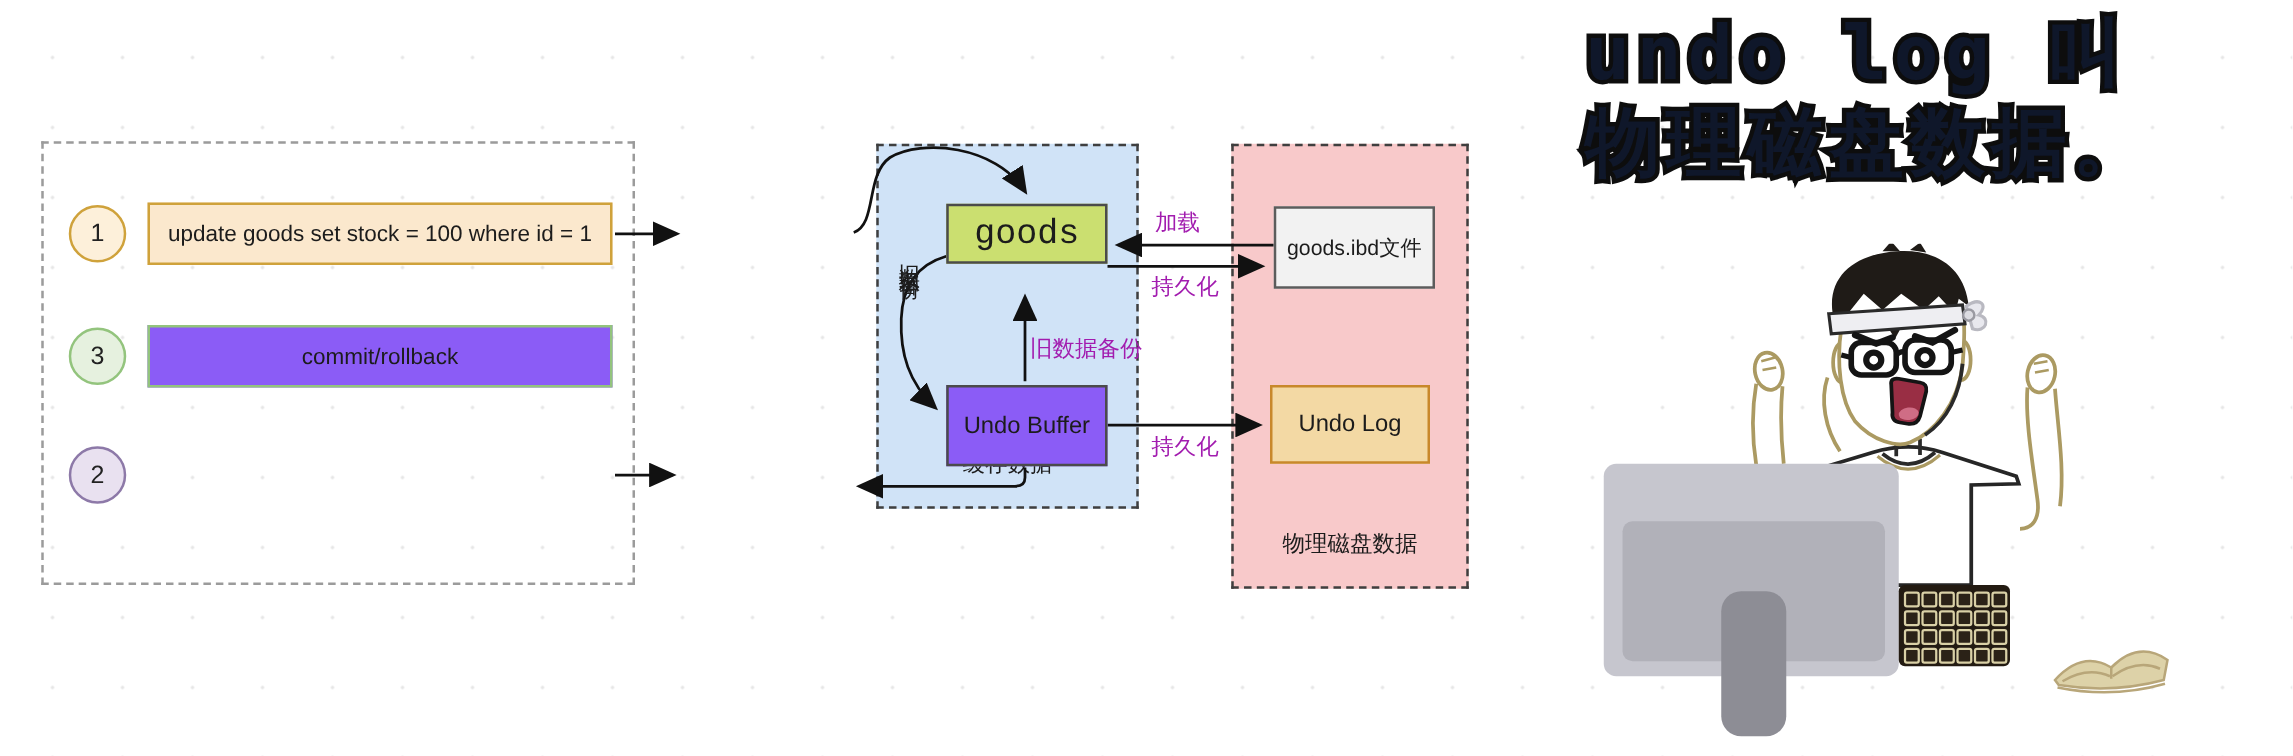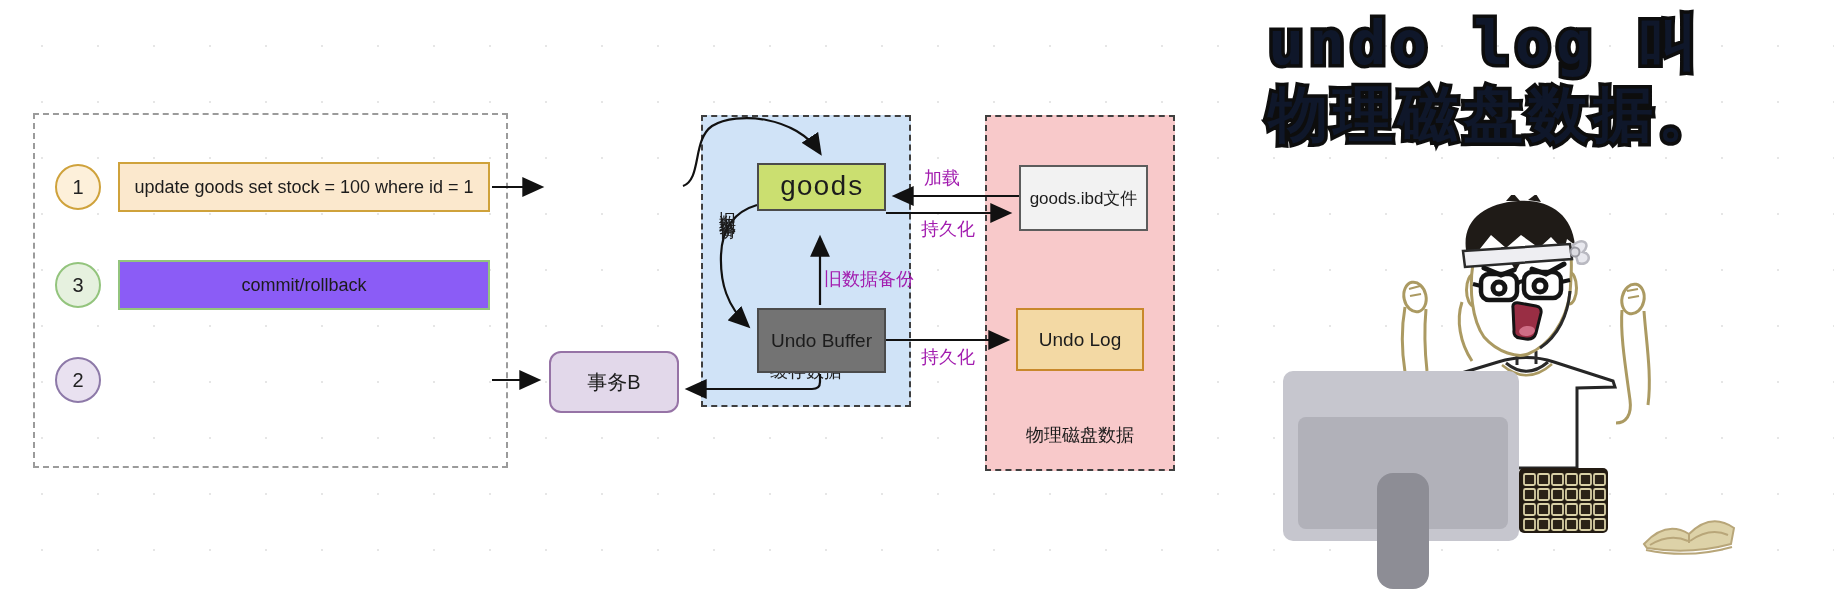--- a/index.html
+++ b/index.html
@@ -39,21 +39,21 @@
   
   .node { z-index:3; display:flex; align-items:center; justify-content:center;
       color:#1c1c1c; }
   .txn-a { left:552px; top:155px; width:128px; height:63px; border-radius:12px;
       background:#fbe7ce; border:2px solid #d4ac2c; font-size:20px; }
   .txn-b { left:549px; top:351px; width:130px; height:62px; border-radius:12px;
       background:#e2d8ea; border:2px solid #9673a6; font-size:20px; }
   .goods-node { left:757px; top:163px; width:129px; height:48px;
       background:#cbdf70; border:2px solid #4b4b4b; font-size:28px;font-family:Liberation Mono, monospace; }
   .undo-buffer-node { left:757px; top:308px; width:129px; height:65px;
-      background:#737373; border:2px solid #4b4b4b; font-size:19px; }
+      background:#8b5cf6; border:2px solid #4b4b4b; font-size:19px; }
   .ibd-node { left:1019px; top:165px; width:129px; height:66px;
       background:#f2f2f2; border:2px solid #5c5c5c; font-size:17px; }
   .undo-log-node { left:1016px; top:308px; width:128px; height:63px;
       background:#f3d9a4; border:2px solid #c8882b; font-size:19px; }
 
   
   .edge-label { z-index:4; font-size:18px; color:#a21caf; text-align:center; }
   .lbl-load        { left:911px; top:166px; width:62px; }
   .lbl-persist-top { left:907px; top:217px; width:82px; }
   .lbl-persist-bot { left:907px; top:345px; width:82px; }
@@ -118,21 +118,20 @@
     <span>3</span>
   </div>
   <div class="abs step-box b3" style="top:260px;">
     <span>commit/rollback</span>
   </div>
 
   <div class="abs step-circle c2" style="left:55px; top:357px;">
     <span>2</span>
   </div>
 
-  <div class="abs node txn-b">事务B</div>
   <div class="abs node goods-node">goods</div>
   <div class="abs node undo-buffer-node">Undo Buffer</div>
   <div class="abs node undo-log-node">Undo Log</div>
   <div class="abs node ibd-node">goods.ibd文件</div>
 
   <div class="abs edge-label lbl-load">加载</div>
   <div class="abs edge-label lbl-persist-top">持久化</div>
   <div class="abs edge-label lbl-persist-bot">持久化</div>
   <div class="abs edge-label lbl-recovery">旧数据备份</div>
   <div class="abs lbl-backup">旧数据备份</div>

